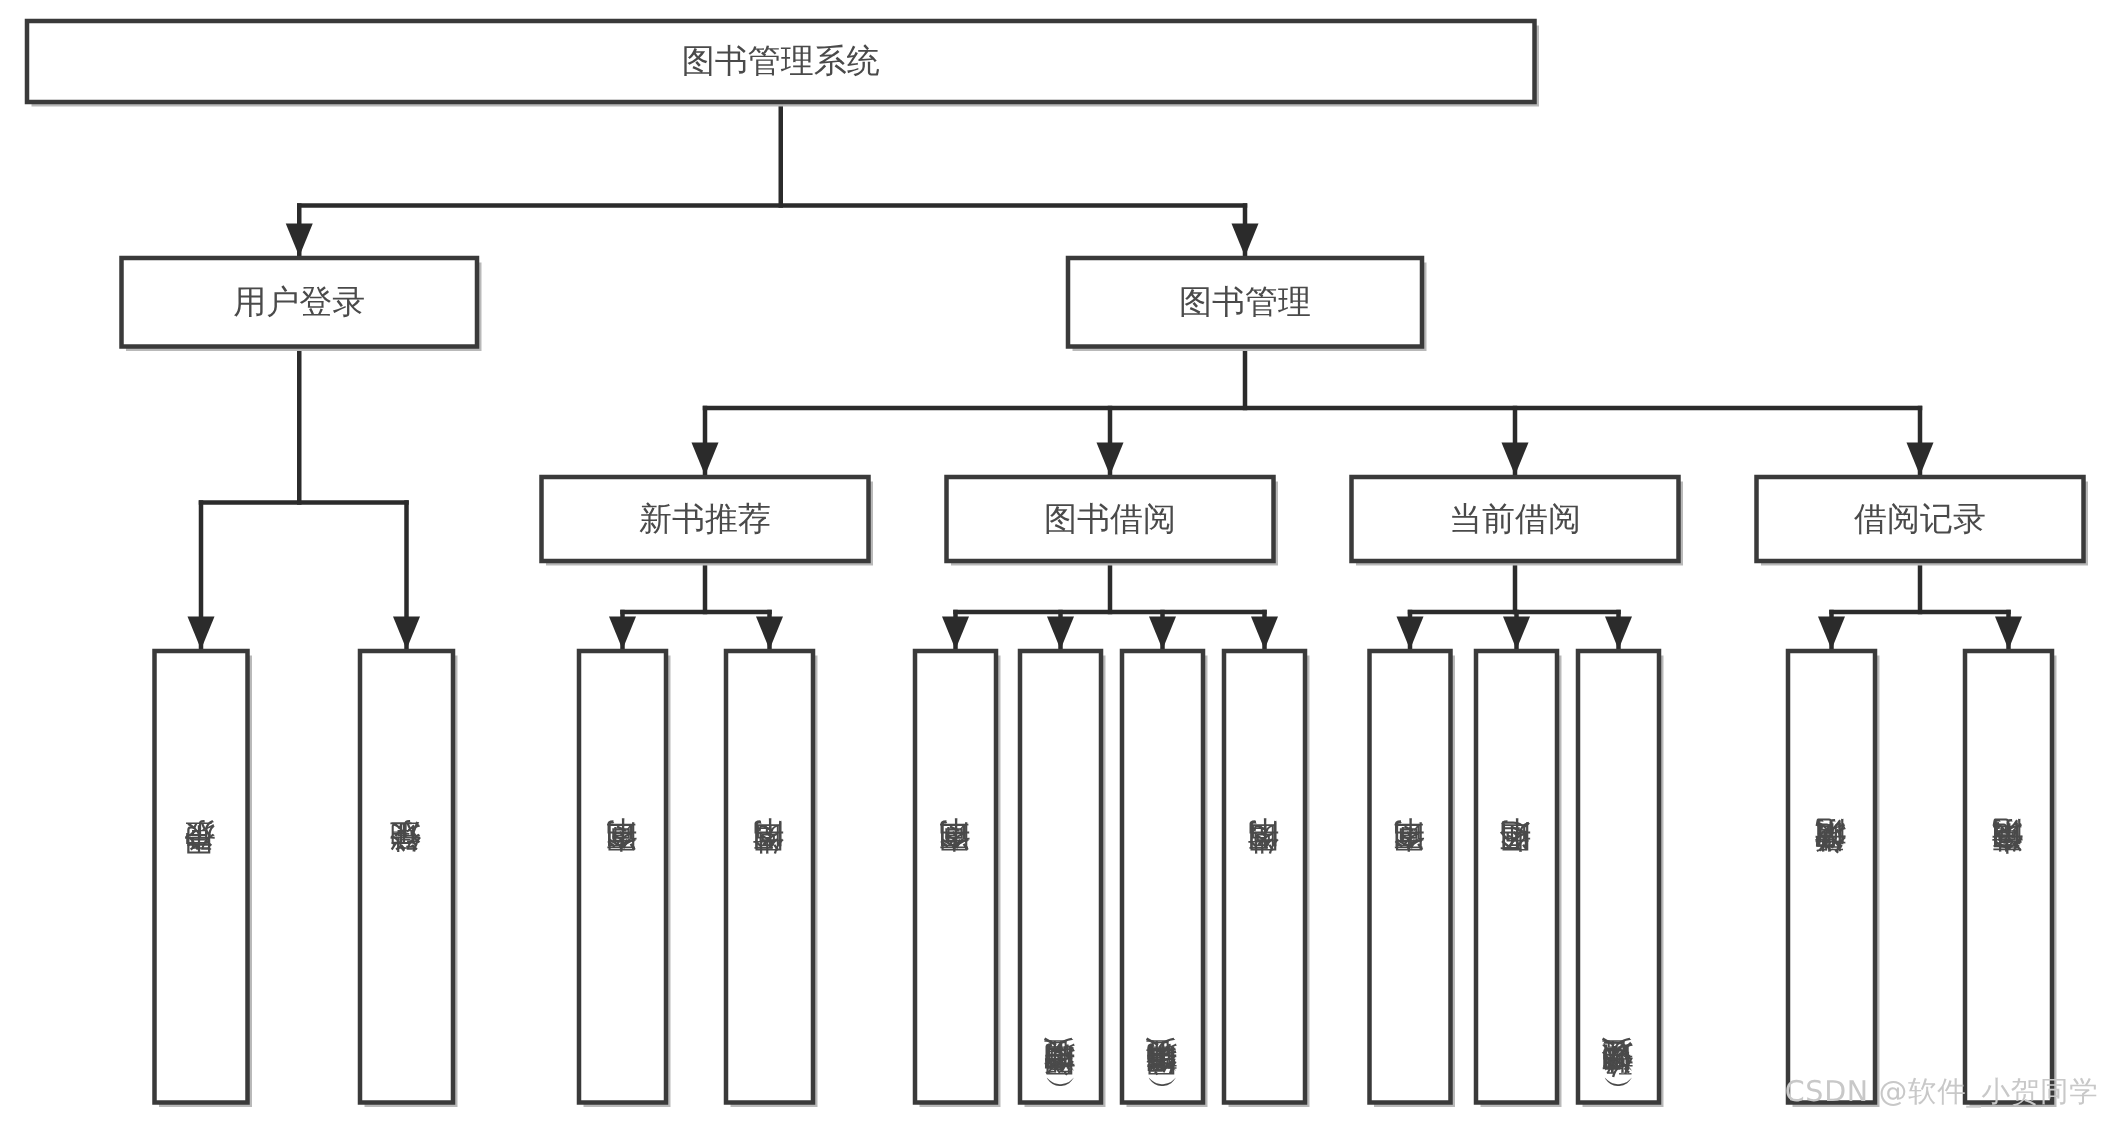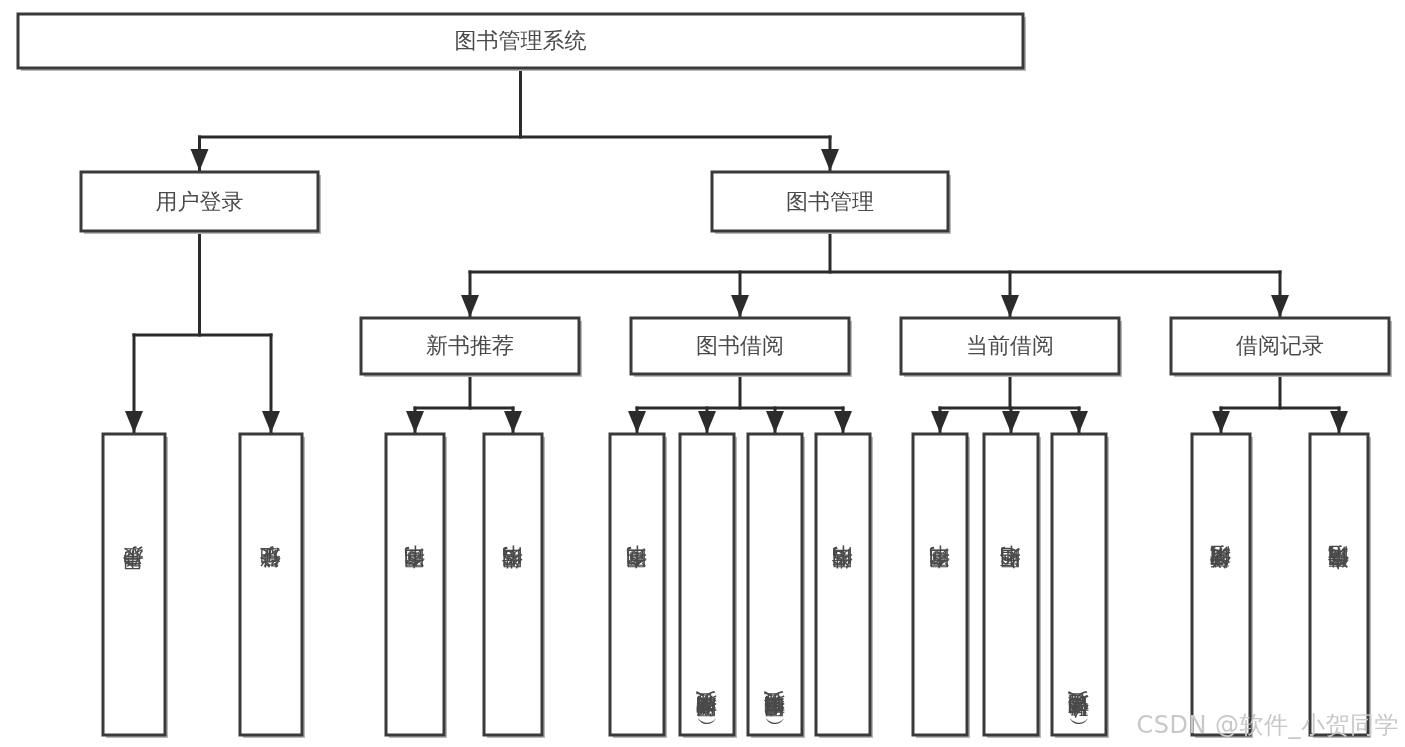--- a/index.html
+++ b/index.html
@@ -63,21 +63,21 @@
     white-space: nowrap;
     text-align: left;
     transform: rotate(180deg);
     pointer-events: none;
   }
   .watermark {
     position: absolute;
     right: 6px;
     bottom: 6px;
     font-family: "DejaVu Sans", "Liberation Sans", sans-serif;
-    font-size: 24px;
+    font-size: 19px;
     color: #c8c8c8;
     white-space: nowrap;
     letter-spacing: 0.5px;
   }
 </style>
 </head>
 <body>
 
 <div id="diagram-root">
   <svg class="flow" viewBox="0 0 1405 747" xmlns="http://www.w3.org/2000/svg">

